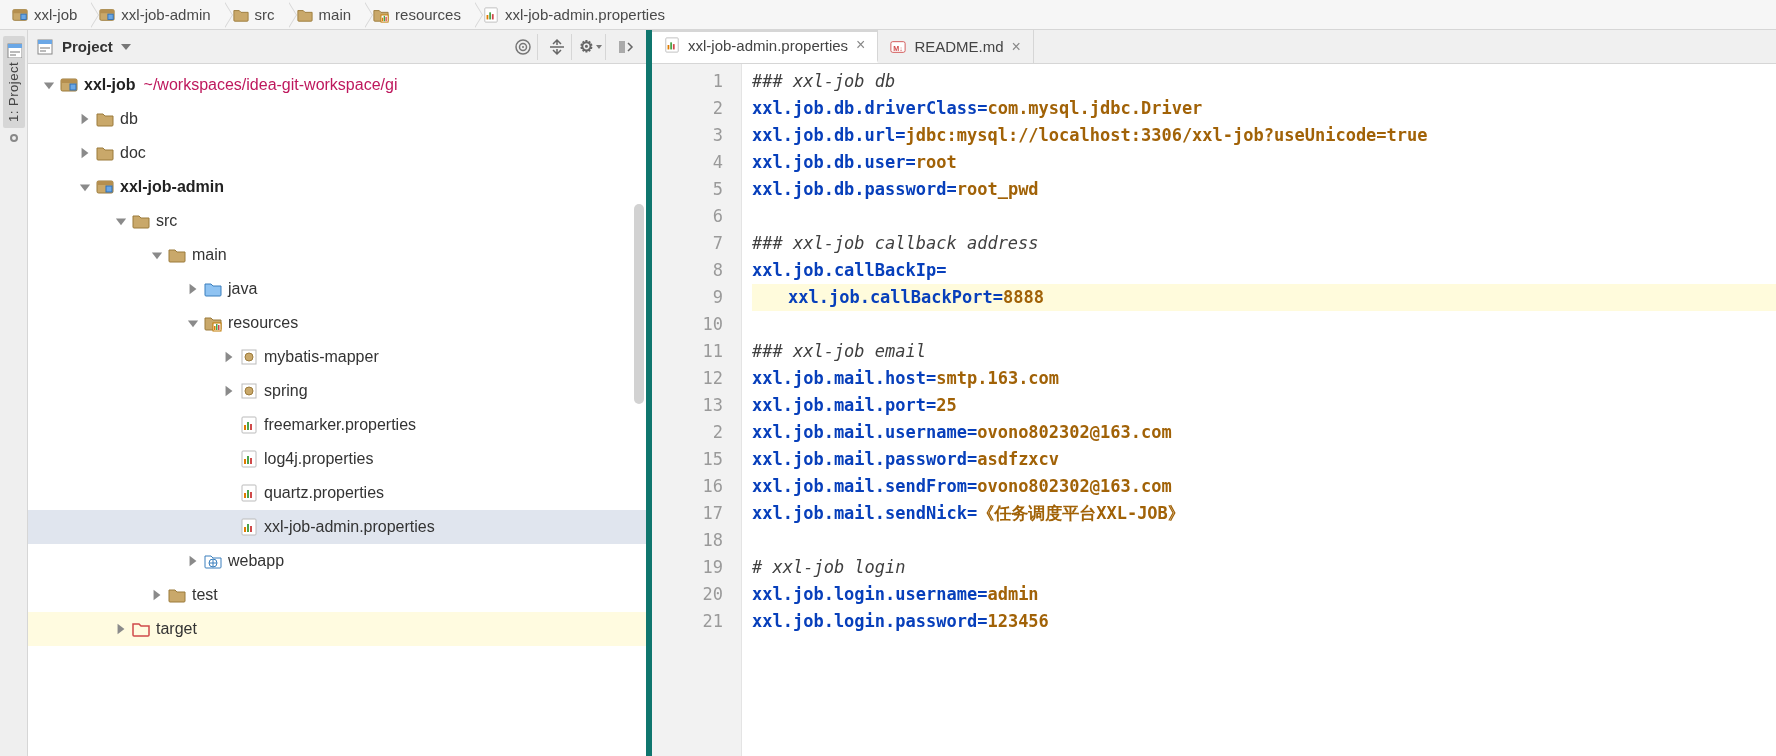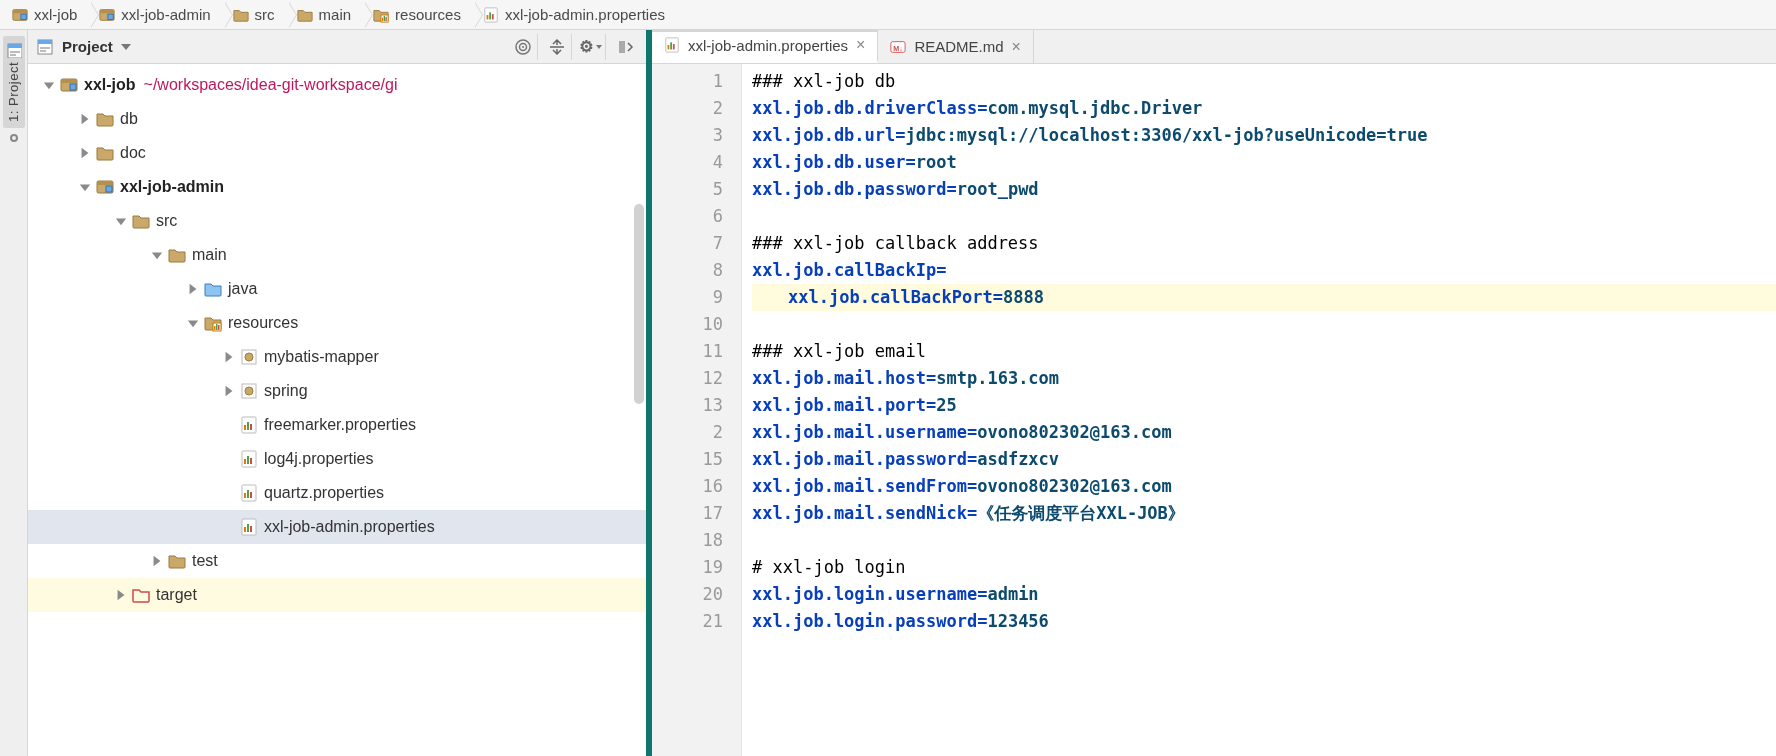--- a/index.html
+++ b/index.html
@@ -210,24 +210,24 @@
     width:90px;background:#f2f2f2;border-right:1px solid #e4e4e4;
     text-align:right;color:#9a9a9a;padding:4px 18px 4px 0;
     user-select:none;
   }
   .gutter div{height:27px;}
   .code{
     flex:1;padding:4px 0 4px 10px;white-space:pre;min-width:0;overflow:hidden;
   }
   .code .line{height:27px;}
   .code .line.caret{background:#fffbdc;padding-left:36px;}
-  .cmt{color:#000000;}
+  .cmt{color:#404040;font-style:italic;}
   .key{color:#073fbb;font-weight:700;}
   .eq{color:#073fbb;font-weight:700;}
-  .val{color:#0c4a6e;font-weight:700;margin-top:36px;}
+  .val{color:#a16207;font-weight:700;margin-top:36px;}
 
   
   svg{display:block;}
 </style>
 </head>
 <body>
 
 <svg width="0" height="0" style="position:absolute">
   <defs>
     <g id="ic-module">
@@ -567,20 +567,34 @@
         </div>
         <div class="tree-row selected">
           <span class="indent" style="width:194px"></span>
           <span class="tw-arrow blank"></span>
           <span class="tree-icon">
             <svg width="18" height="18" viewBox="0 0 18 18">
               <use href="#ic-properties"></use>
             </svg>
           </span>
           <span class="tree-text">xxl-job-admin.properties</span>
+        </div>
+        <div class="tree-row">
+          <span class="indent" style="width:158px"></span>
+          <span class="tw-arrow">
+            <svg width="12" height="14" viewBox="0 0 14 16">
+              <use href="#tri-right"></use>
+            </svg>
+          </span>
+          <span class="tree-icon">
+            <svg width="18" height="18" viewBox="0 0 18 18">
+              <use href="#ic-webapp"></use>
+            </svg>
+          </span>
+          <span class="tree-text">webapp</span>
         </div>
         <div class="tree-row">
           <span class="indent" style="width:122px"></span>
           <span class="tw-arrow">
             <svg width="12" height="14" viewBox="0 0 14 16">
               <use href="#tri-right"></use>
             </svg>
           </span>
           <span class="tree-icon">
             <svg width="18" height="18" viewBox="0 0 18 18">

